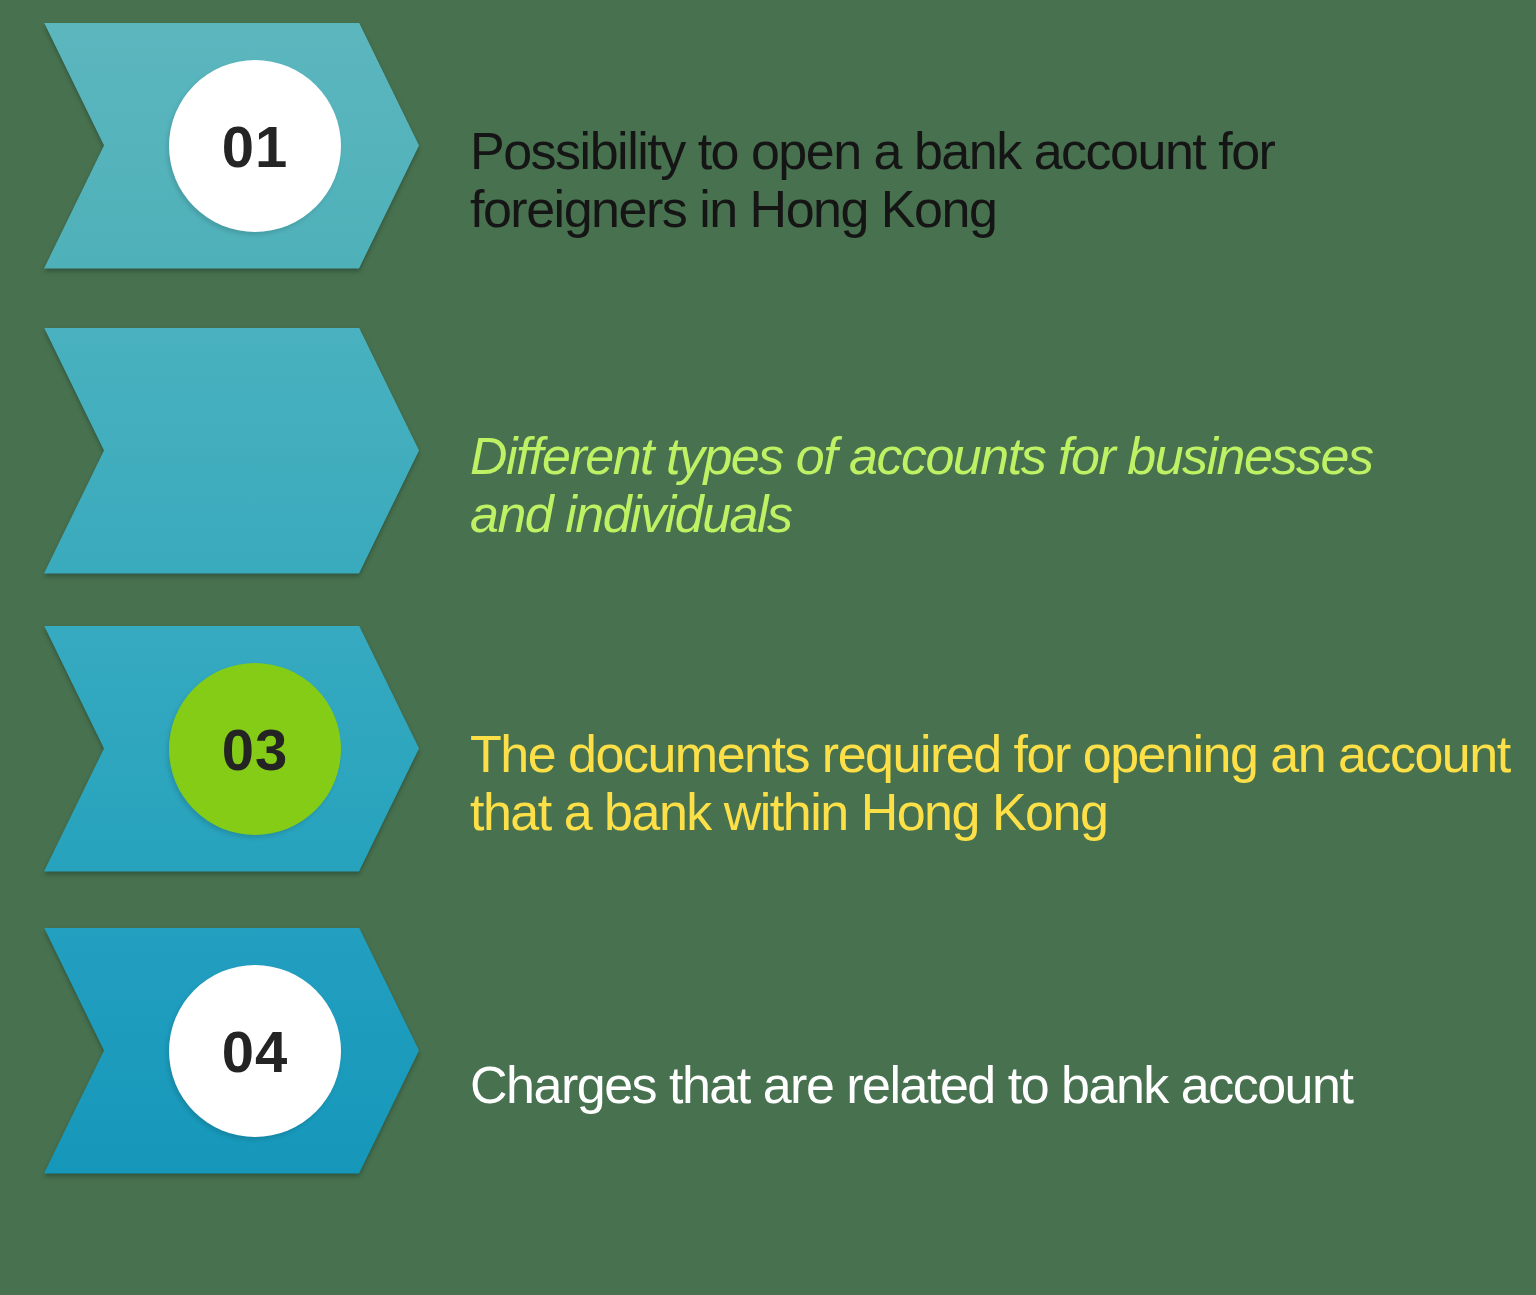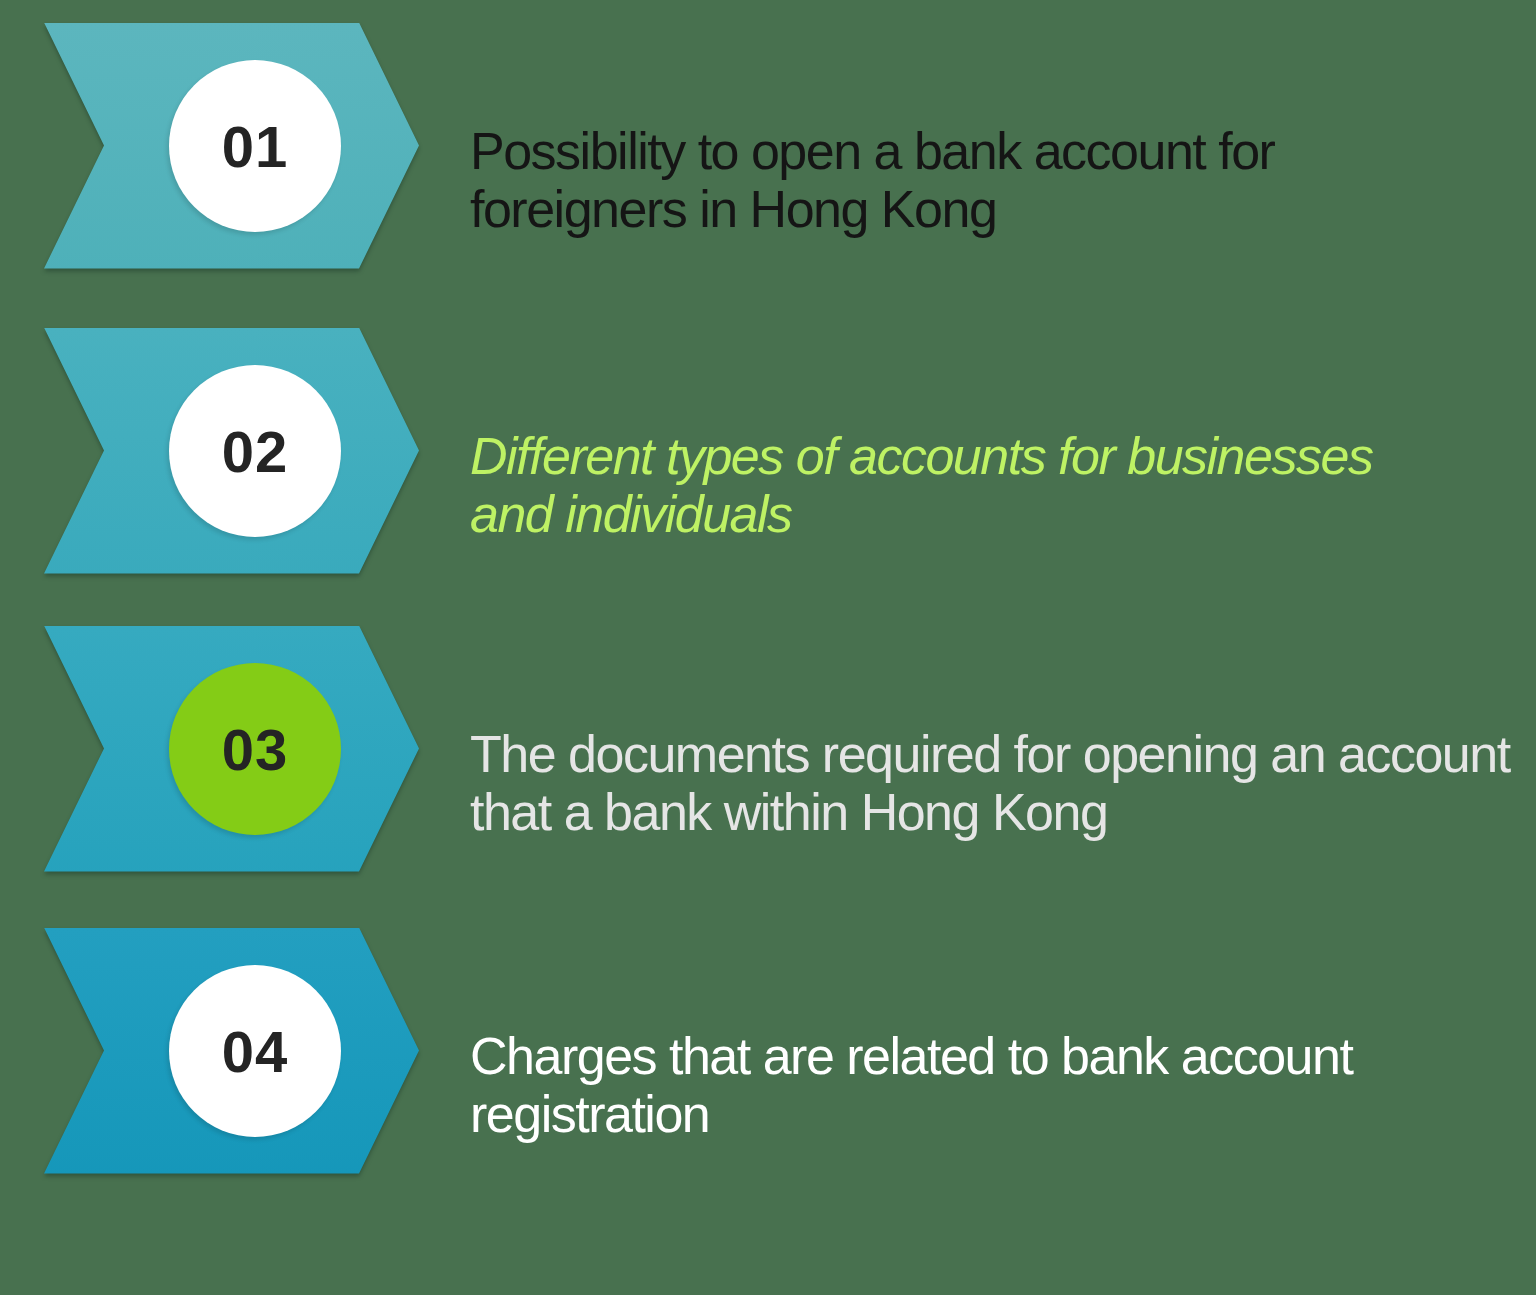--- a/index.html
+++ b/index.html
@@ -80,49 +80,45 @@
     </div>
     <div class="step-text" style="color: rgb(21, 21, 21);">
       <div>Possibility to open a bank account for</div>
       <div>foreigners in Hong Kong</div>
     </div>
   </div>
 
   <div class="step-row row-1">
     <div class="chevron-wrap">
       <div class="chevron-shape" style="background: linear-gradient(rgb(73, 177, 191) 0%, rgb(53, 168, 188) 100%);"></div>
-      <div class="number-circle" style="background: rgb(255, 255, 255);">
-        <span class="step-number" style="color: rgb(36, 36, 36);">02</span>
-      </div>
     </div>
     <div class="step-text" style="color: #bef264; font-style: italic;">
       <div>Different types of accounts for businesses</div>
       <div>and individuals</div>
     </div>
   </div>
 
   <div class="step-row row-2">
     <div class="chevron-wrap">
       <div class="chevron-shape" style="background: linear-gradient(rgb(54, 170, 192) 0%, rgb(34, 160, 188) 100%);"></div>
       <div class="number-circle" style="background: #84cc16;">
         <span class="step-number" style="color: rgb(36, 36, 36);">03</span>
       </div>
     </div>
-    <div class="step-text" style="color: #e5e5e5;">
+    <div class="step-text" style="color: #fde047;">
       <div>The documents required for opening an account</div>
       <div>that a bank within Hong Kong</div>
     </div>
   </div>
 
   <div class="step-row row-3">
     <div class="chevron-wrap">
       <div class="chevron-shape" style="background: linear-gradient(rgb(35, 159, 192) 0%, rgb(18, 149, 184) 100%);"></div>
       <div class="number-circle" style="background: rgb(255, 255, 255);">
         <span class="step-number" style="color: rgb(36, 36, 36);">04</span>
       </div>
     </div>
     <div class="step-text" style="color: #ffffff;">
       <div>Charges that are related to bank account</div>
-      <div>registration</div>
     </div>
   </div>
 
 </div>
 
 </body></html>

